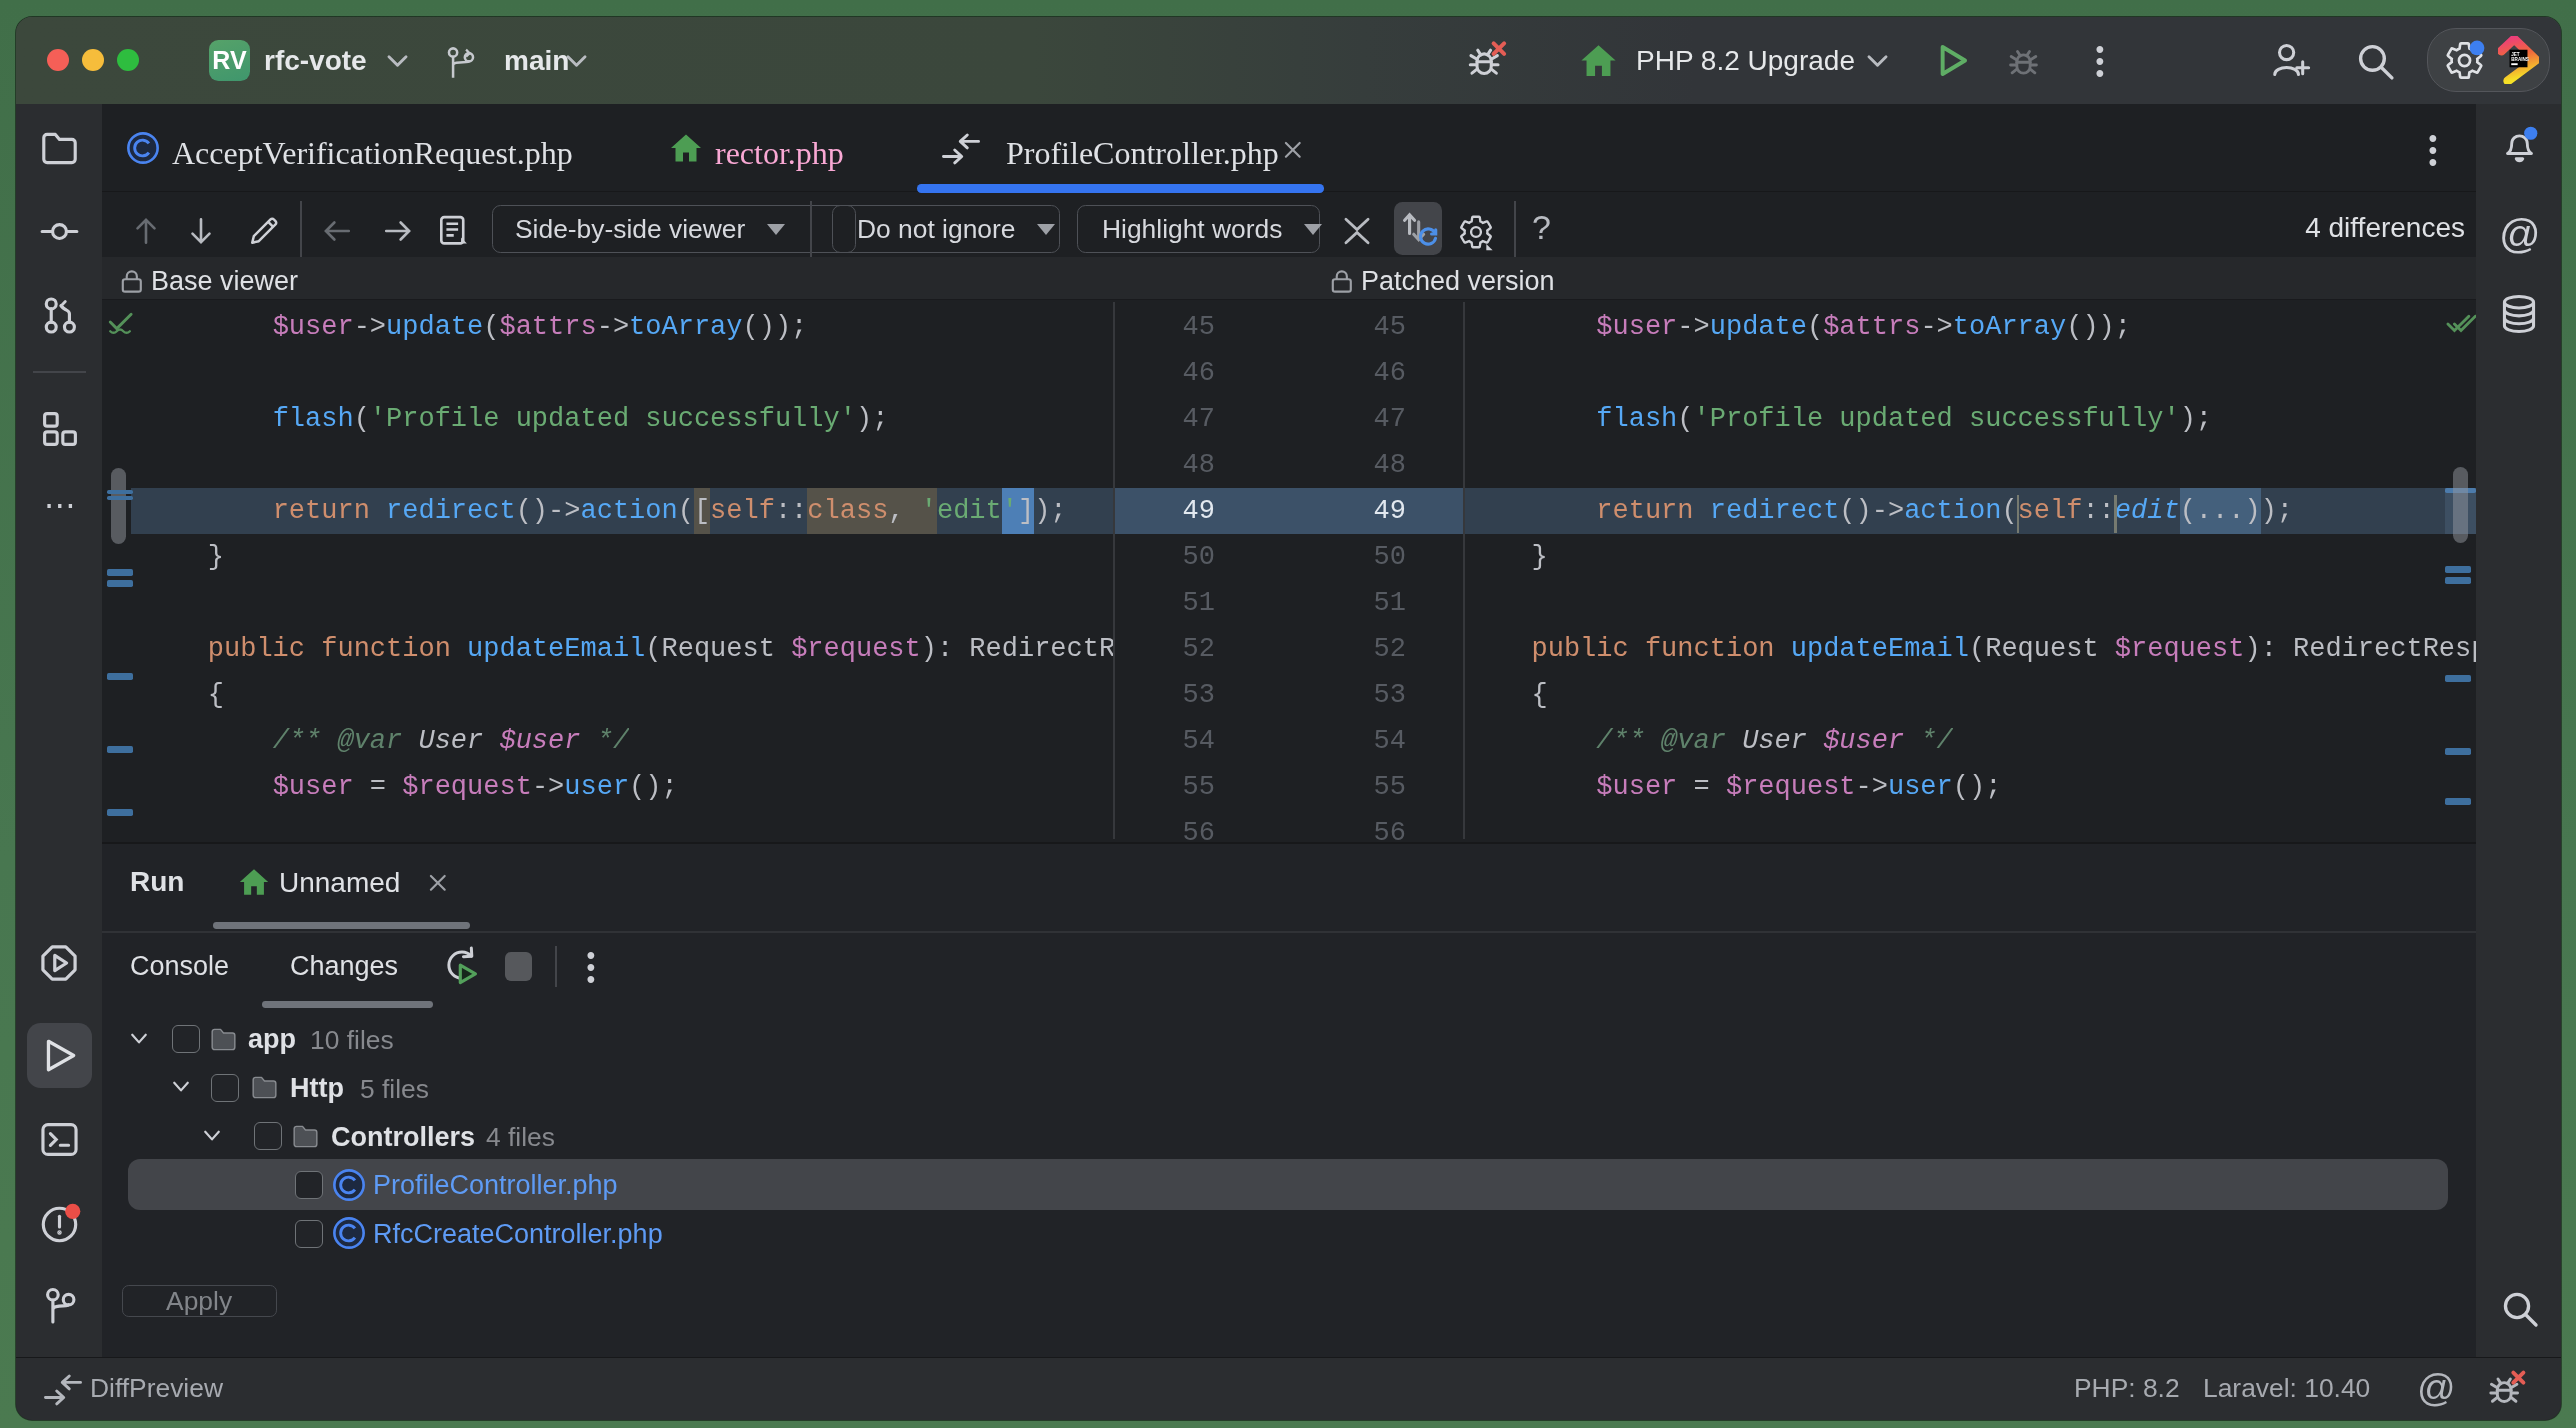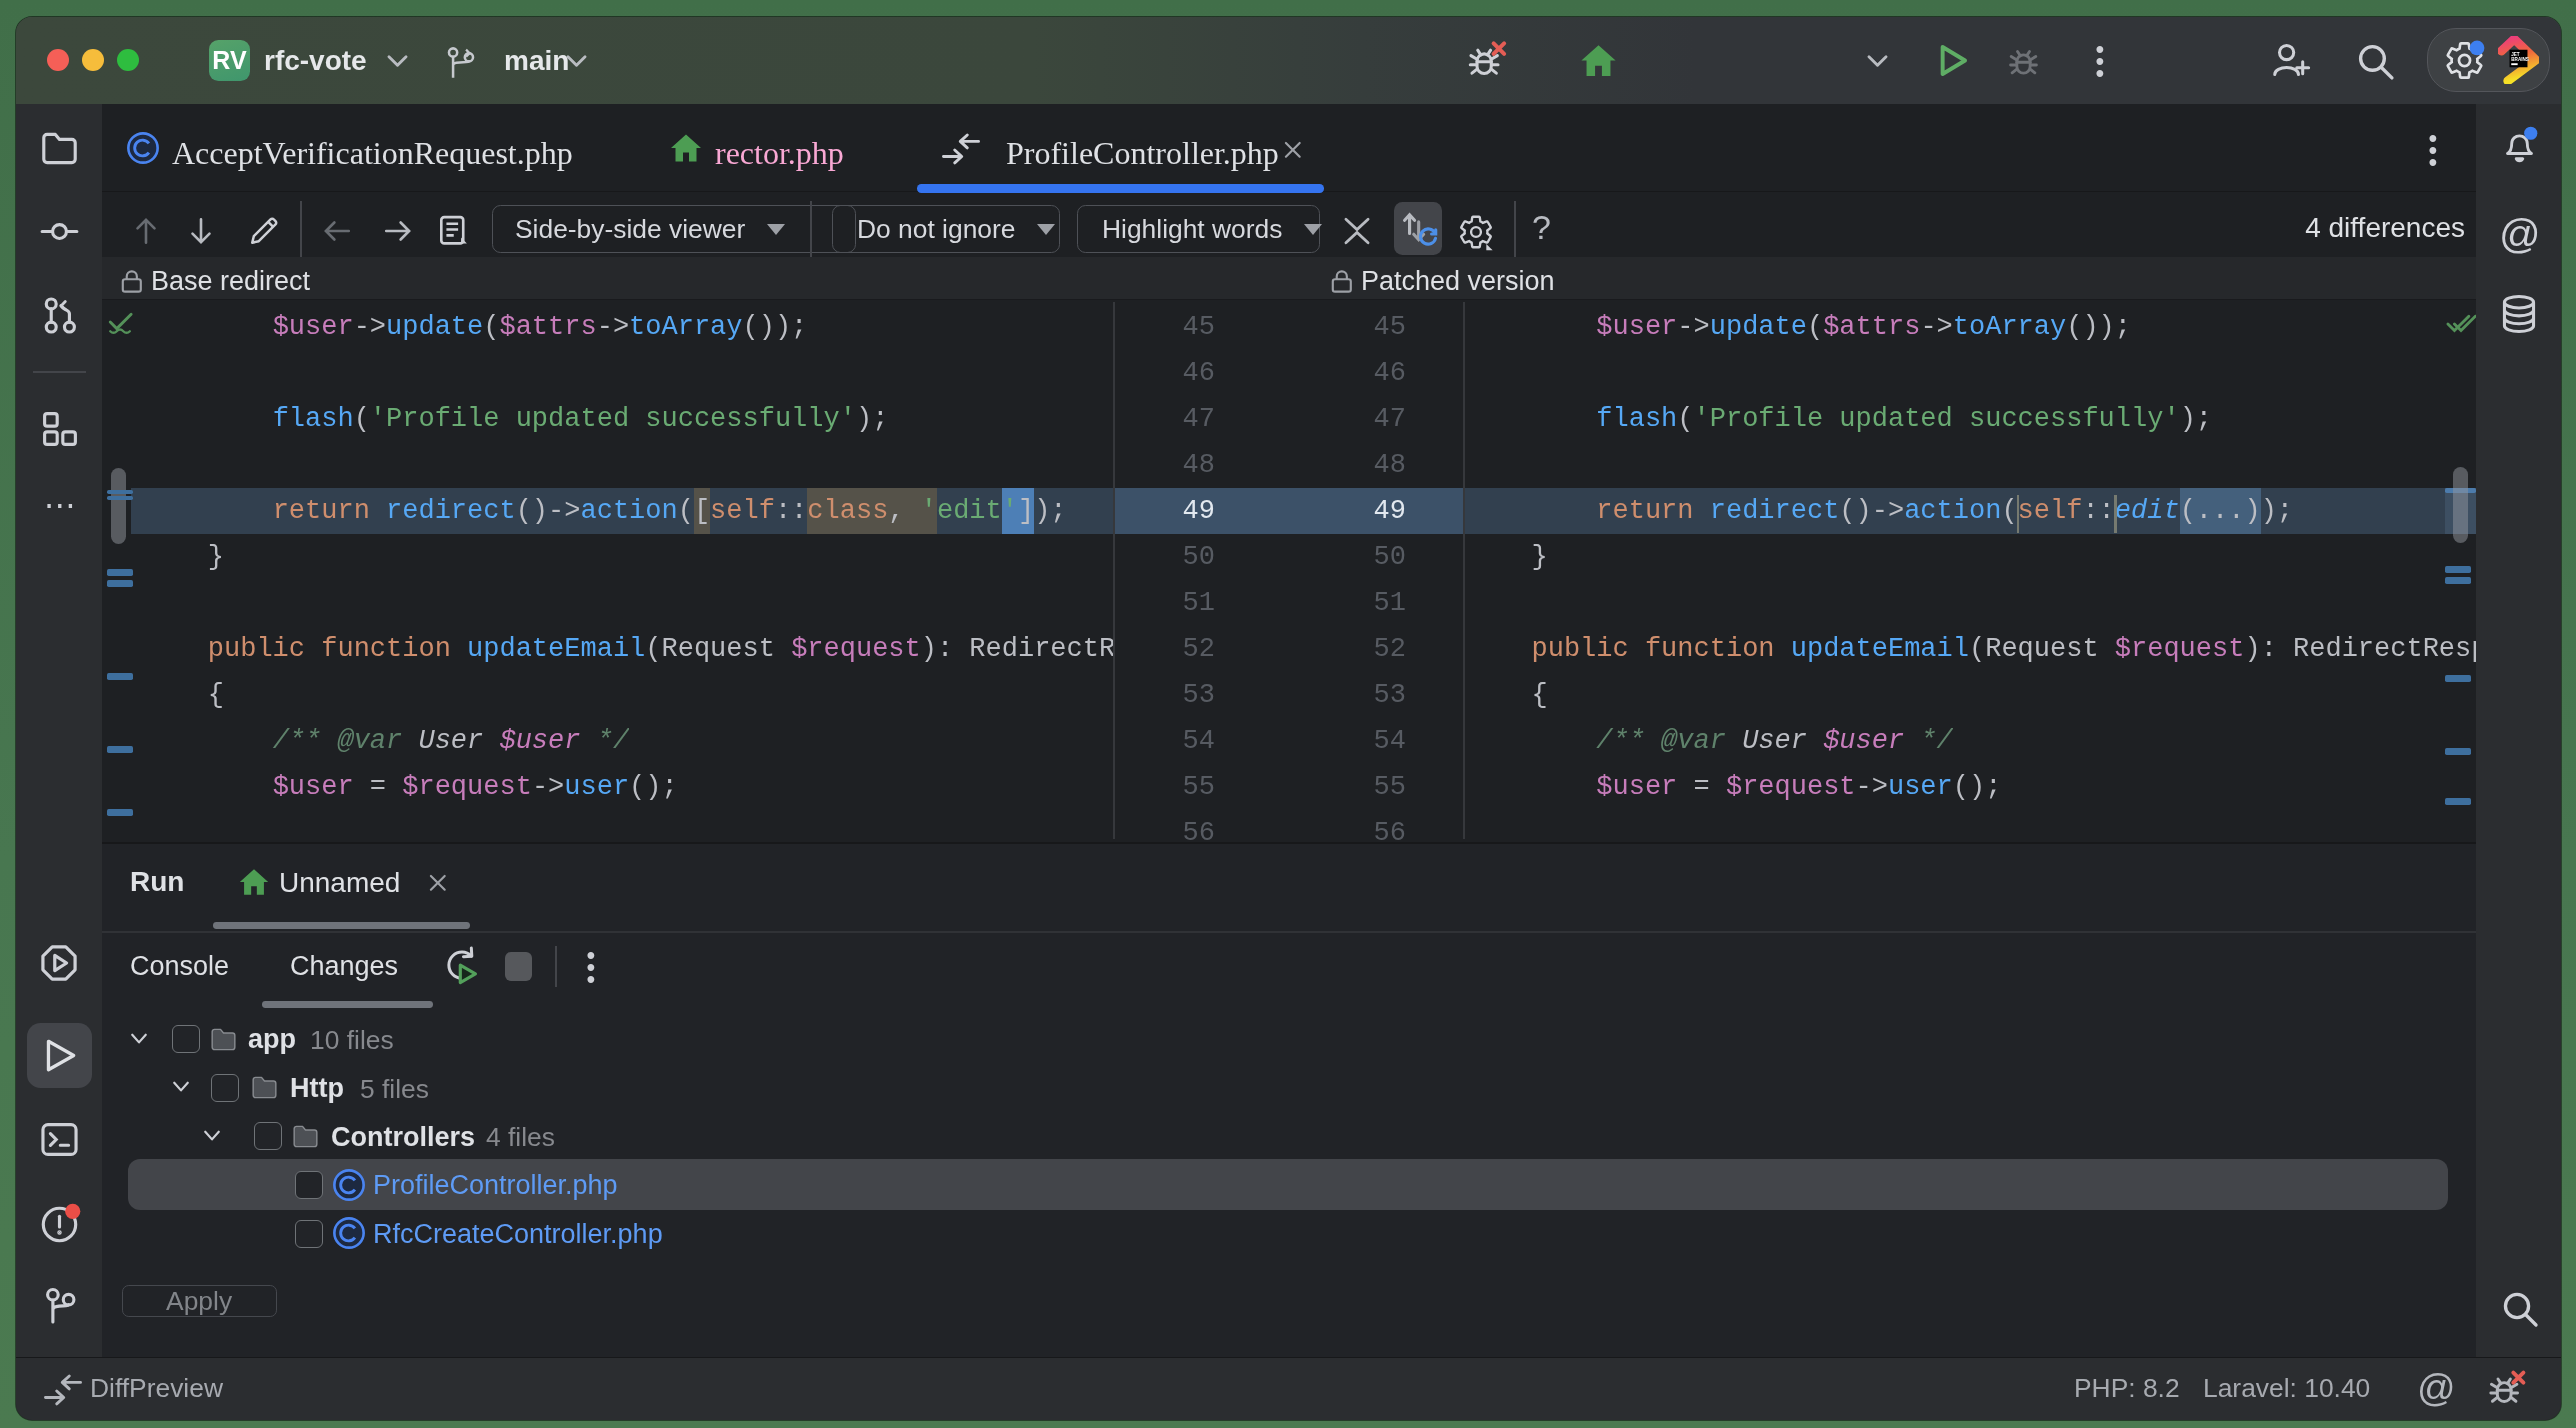--- a/index.html
+++ b/index.html
@@ -86,20 +86,21 @@
           <path d="M8.8 13 a4.2 4.2 0 0 1 8.4 0 v3.2 a4.2 4.2 0 0 1 -8.4 0 z"></path>
           <path d="M8.8 13.5 h8.4"></path>
           <path d="M8.8 12 L5.2 9.8 M8.6 15.2 H4.8 M8.8 17.8 L5.8 20.2 M17.2 12 L20.8 9.8 M17.4 15.2 H21.2 M17.2 17.8 L20.2 20.2"></path>
           <path d="M11 9.4 L9.2 6.6 M15 9.4 L16.8 6.6"></path>
         </g>
         <path d="M18.6 2.6 l6.2 6.2 M24.8 2.6 l-6.2 6.2" stroke="#e45d55" stroke-width="2.4" fill="none" stroke-linecap="round"></path>
       </svg>
     <svg class="abs" style="left:1562px;top:23px;" width="41" height="41" viewBox="0 0 24 24">
         <path d="M12 3 L22 12 H19 V21 H14 V15 H10 V21 H5 V12 H2 Z" fill="#4d9d53"></path>
       </svg>
+    <div class="ttext" style="left:1620px;">PHP 8.2 Upgrade</div>
     <svg class="abs" style="left:1847px;top:32px;" width="29" height="24" viewBox="0 0 34 28">
         <path d="M7 9 L17 19 L27 9" stroke="#b8bbc0" stroke-width="3.4" fill="none" stroke-linecap="round" stroke-linejoin="round"></path>
       </svg>
     <svg class="abs" style="left:1915px;top:22px;" width="43" height="43" viewBox="0 0 24 24">
         <path d="M6.5 4.5 L19 12 L6.5 19.5 Z" fill="none" stroke="#5fad65" stroke-width="2.2" stroke-linejoin="round"></path>
       </svg>
     <svg class="abs" style="left:1986px;top:24px;" width="43" height="41" viewBox="0 0 26 26">
         <g stroke="#6e7176" stroke-width="1.8" fill="none" stroke-linecap="round">
           <path d="M8.8 13 a4.2 4.2 0 0 1 8.4 0 v3.2 a4.2 4.2 0 0 1 -8.4 0 z"></path>
           <path d="M8.8 13.5 h8.4"></path>
@@ -329,21 +330,21 @@
       <div class="abs" style="left:1430px;top:13.6px;color:#b8bbc1;font-size:34px;">?</div>
       <div class="abs" style="right:11px;top:18px;color:#dfe1e5;font-size:28px;">4 differences</div>
     </div>
     <div id="verhdr">
       <svg class="abs" style="left:17px;top:11px;" width="25.6" height="27" viewBox="0 0 22 24">
           <g stroke="#9da0a6" stroke-width="1.9" fill="none">
             <rect x="3" y="10" width="16" height="11" rx="2"></rect>
             <path d="M6.5 10 V7.5 a4.5 4.5 0 0 1 9 0 V10"></path>
           </g>
         </svg>
-      <div class="abs" style="left:49px;top:9.4px;">Base redirect</div>
+      <div class="abs" style="left:49px;top:9.4px;">Base viewer</div>
       <svg class="abs" style="left:1227px;top:11px;" width="25.6" height="27" viewBox="0 0 22 24">
           <g stroke="#9da0a6" stroke-width="1.9" fill="none">
             <rect x="3" y="10" width="16" height="11" rx="2"></rect>
             <path d="M6.5 10 V7.5 a4.5 4.5 0 0 1 9 0 V10"></path>
           </g>
         </svg>
       <div class="abs" style="left:1259px;top:8.5px;">Patched version</div>
     </div>
     <div id="code">
 

